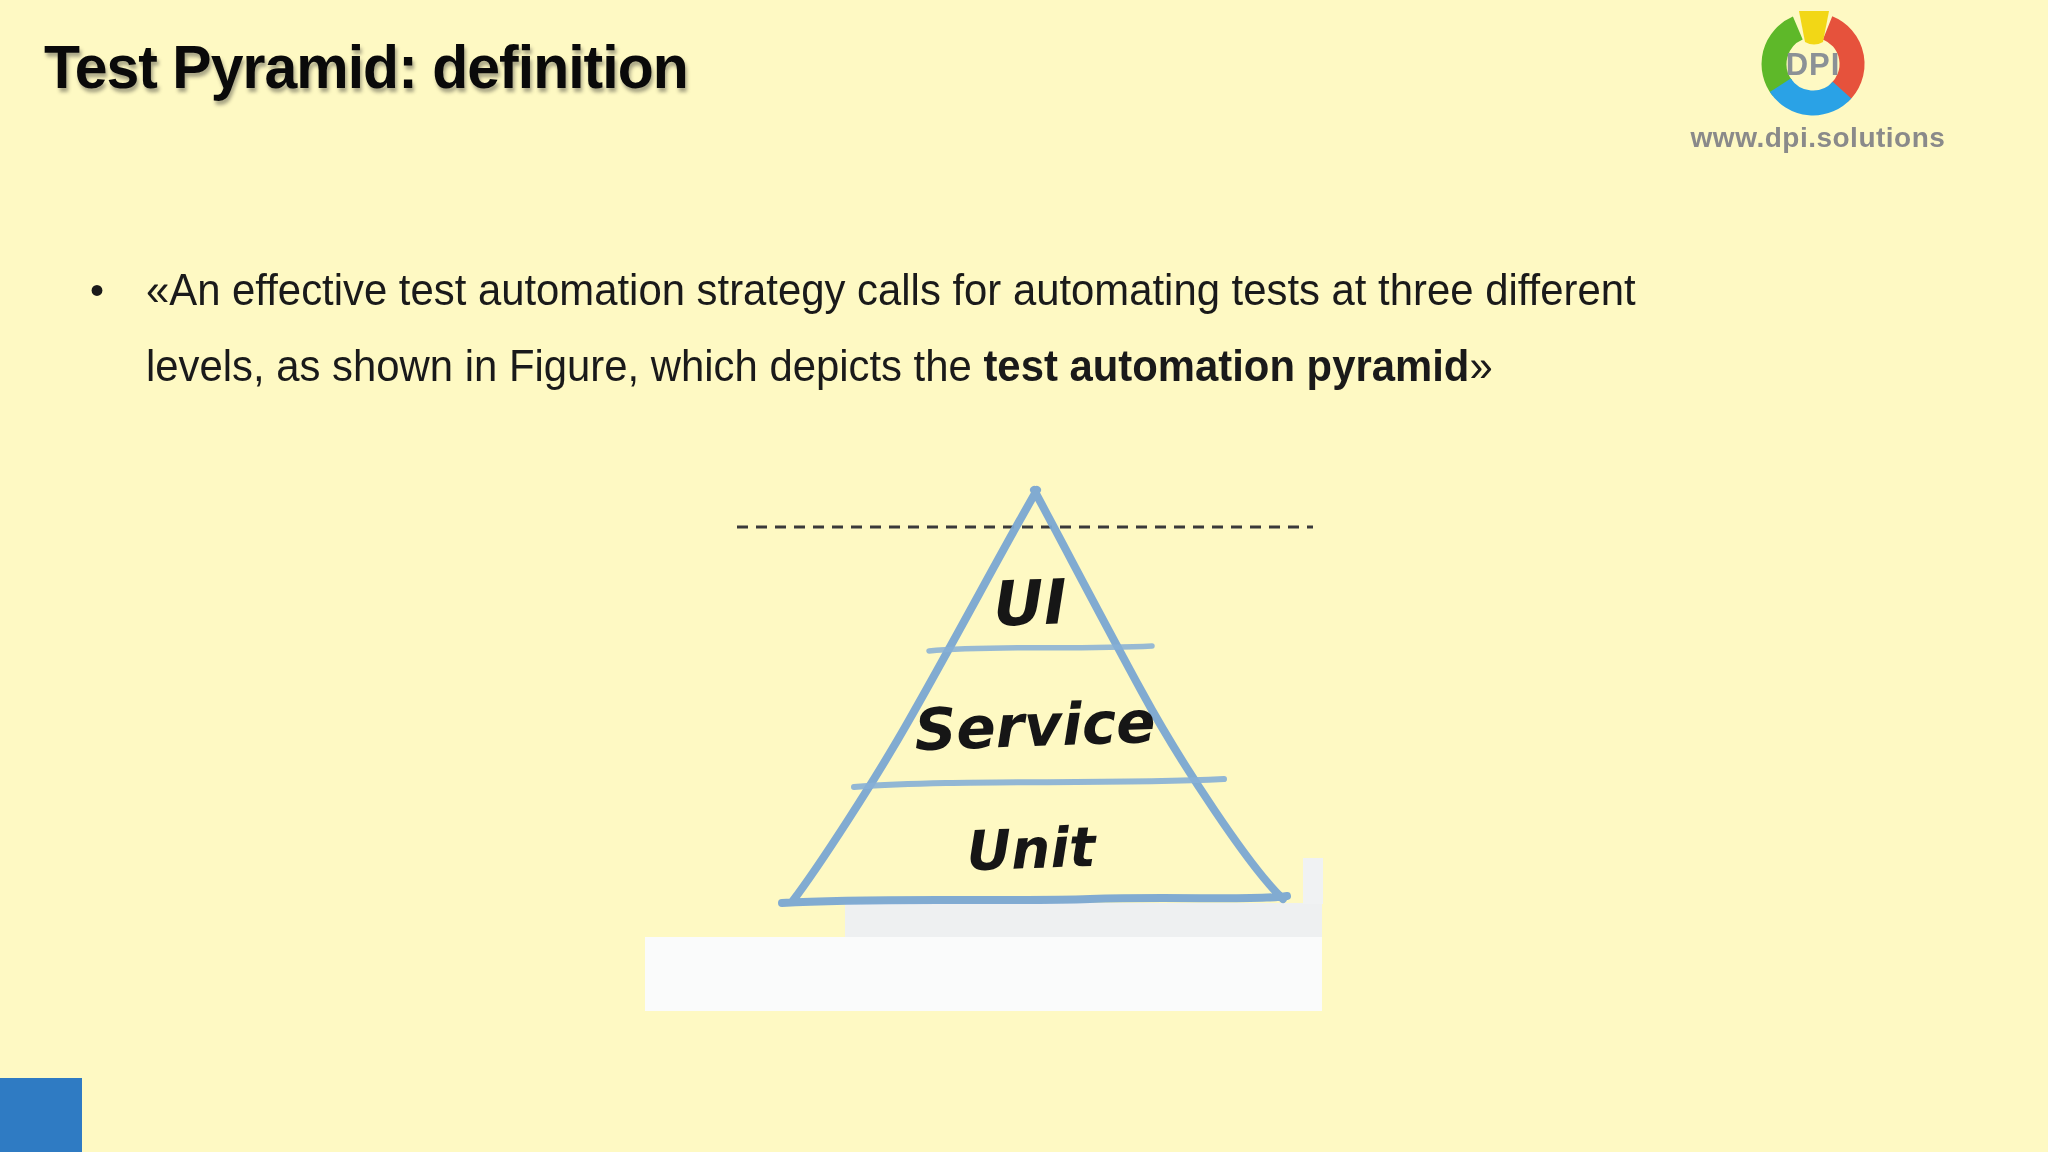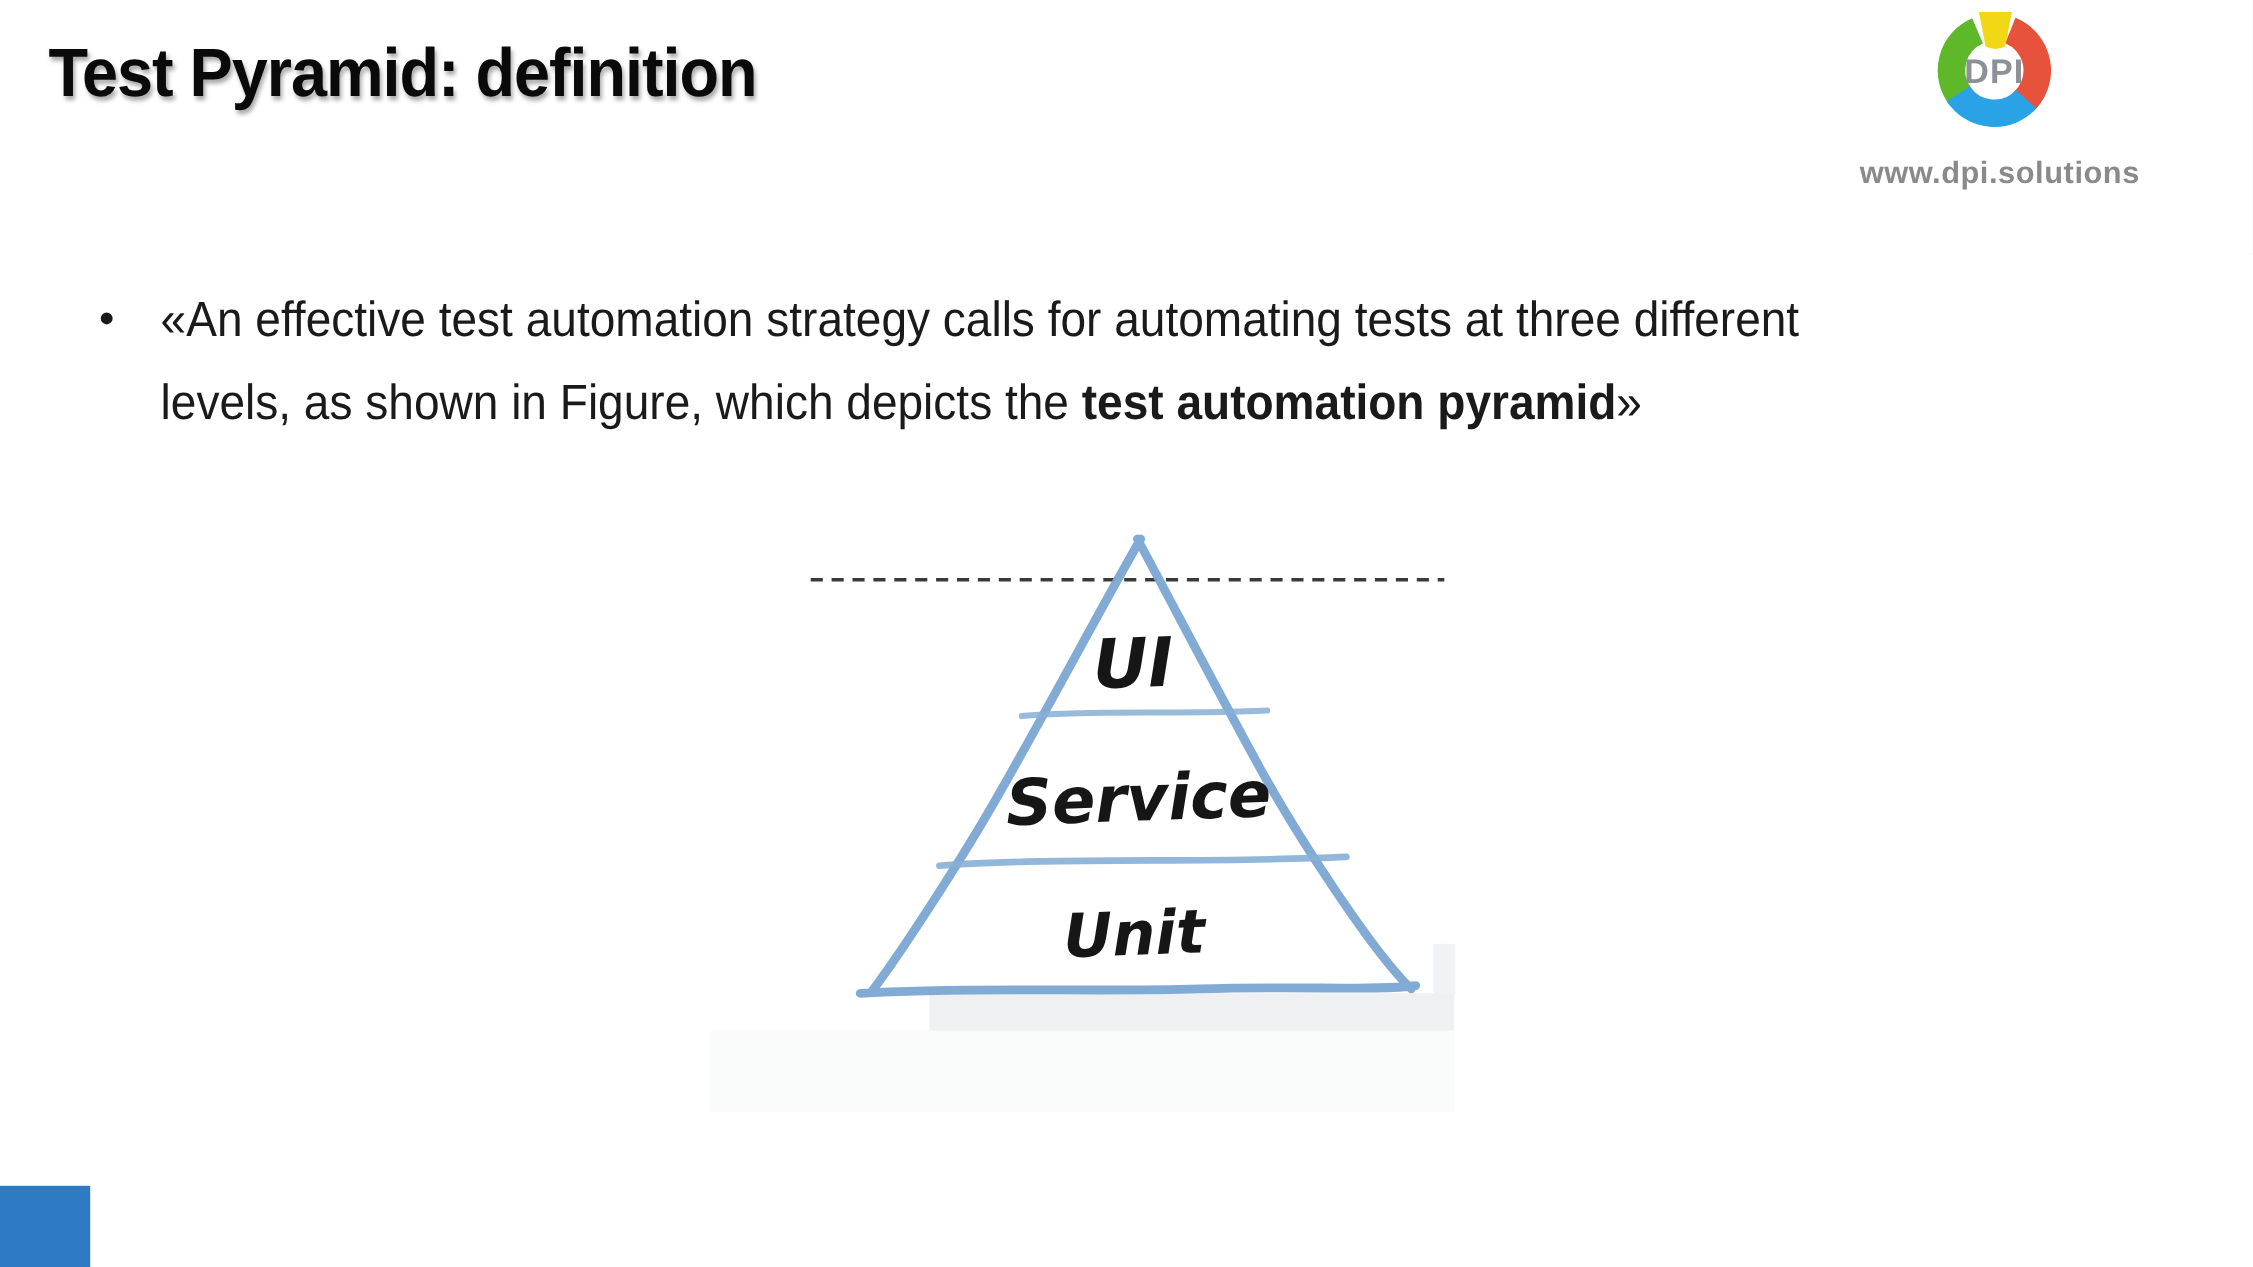--- a/index.html
+++ b/index.html
@@ -1,38 +1,37 @@
 <!DOCTYPE html>
 <html><head>
 <meta charset="utf-8">
 <style>
   html,body{margin:0;padding:0;background:#e9e9e9;}
   .slide{
     position:relative;
     width:2048px;height:1152px;
-    background:#ffffff;
+    background:#fef9c3;
     overflow:hidden;
     font-family:"Liberation Sans", sans-serif;
   }
   
   .title{
     position:absolute;left:44px;top:34px;margin:0;
     font-size:62px;font-weight:900;line-height:1.05;
     color:#0a0a0a;letter-spacing:-1px;
     transform:scaleX(0.95);transform-origin:0 0;
     text-shadow:2px 4px 4px rgba(40,40,40,0.40);
     font-family:"Liberation Sans", sans-serif;
   }
   
   .logo-svg{position:absolute;left:1753px;top:2px;width:120px;height:120px;}
   .logo-site{
     position:absolute;left:1668px;top:122px;width:300px;
     text-align:center;font-size:28px;font-weight:bold;color:#8a8a8a;
     letter-spacing:0.5px;
-    margin-top:19px;
   }
   
   .bullet-marker{
     position:absolute;left:90px;top:252px;
     font-size:40px;line-height:76px;color:#1a1a1a;
   }
   .bullet-text{
     position:absolute;left:146px;top:252px;width:1900px;
     font-size:45px;line-height:76px;color:#1a1a1a;
     transform:scaleX(0.93);transform-origin:0 0;

